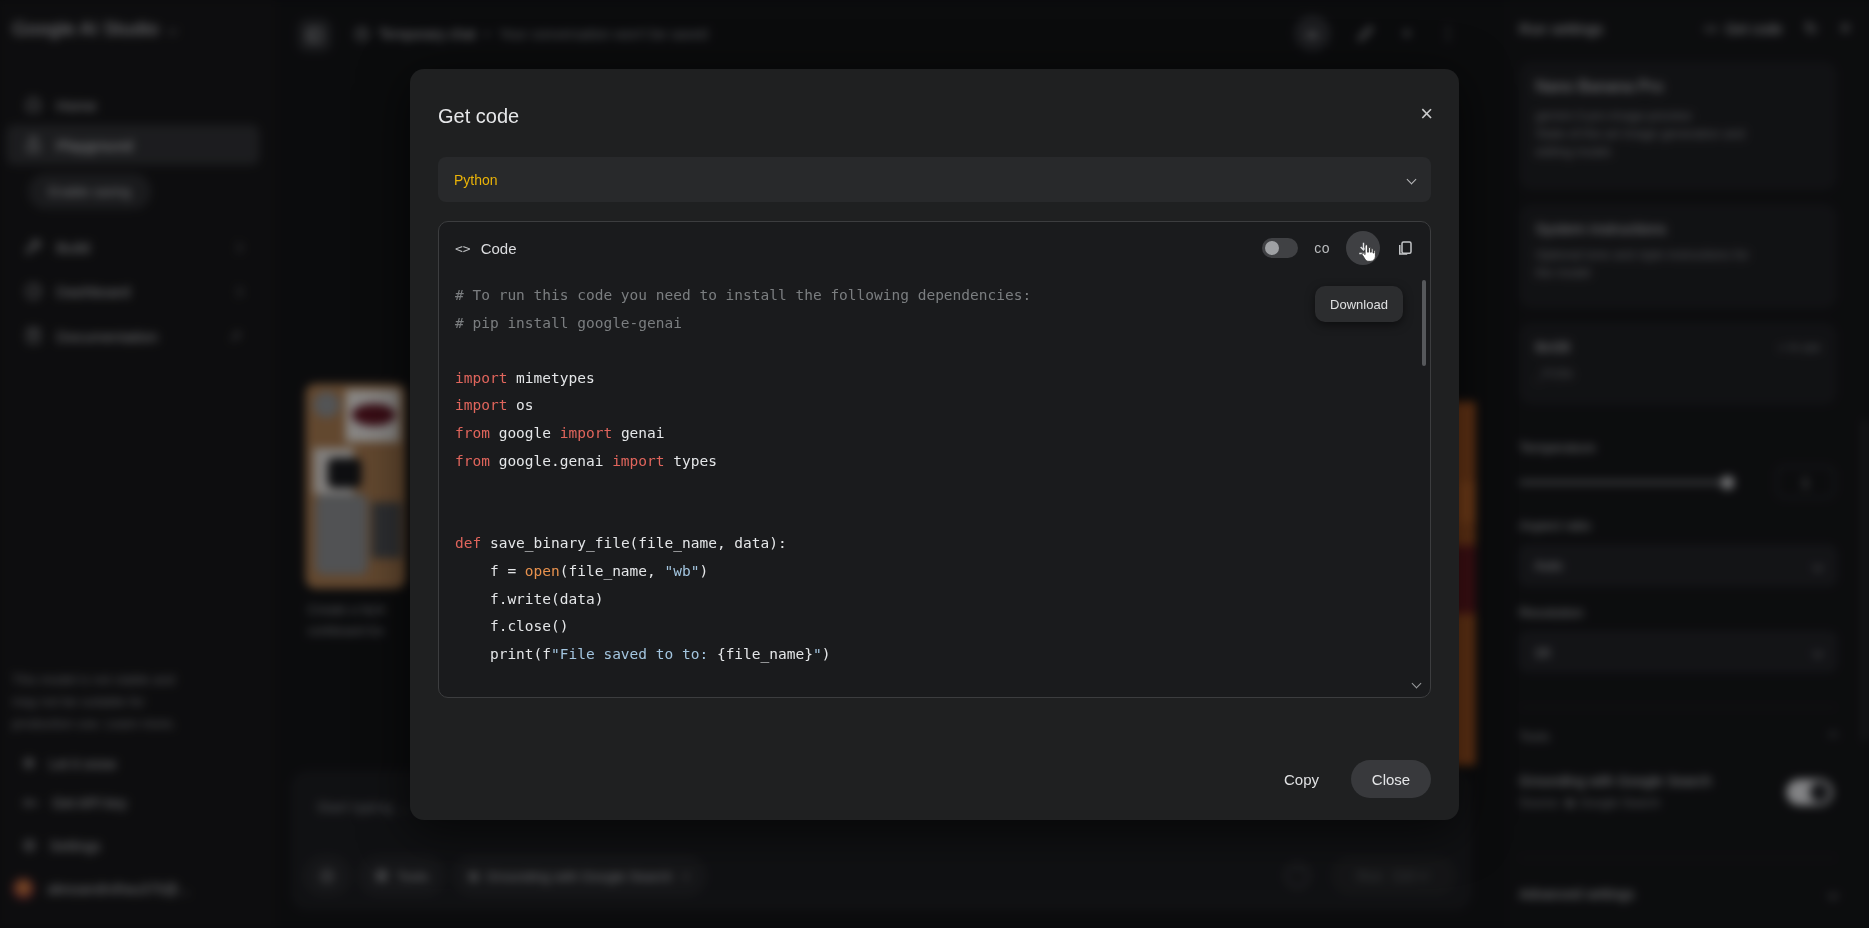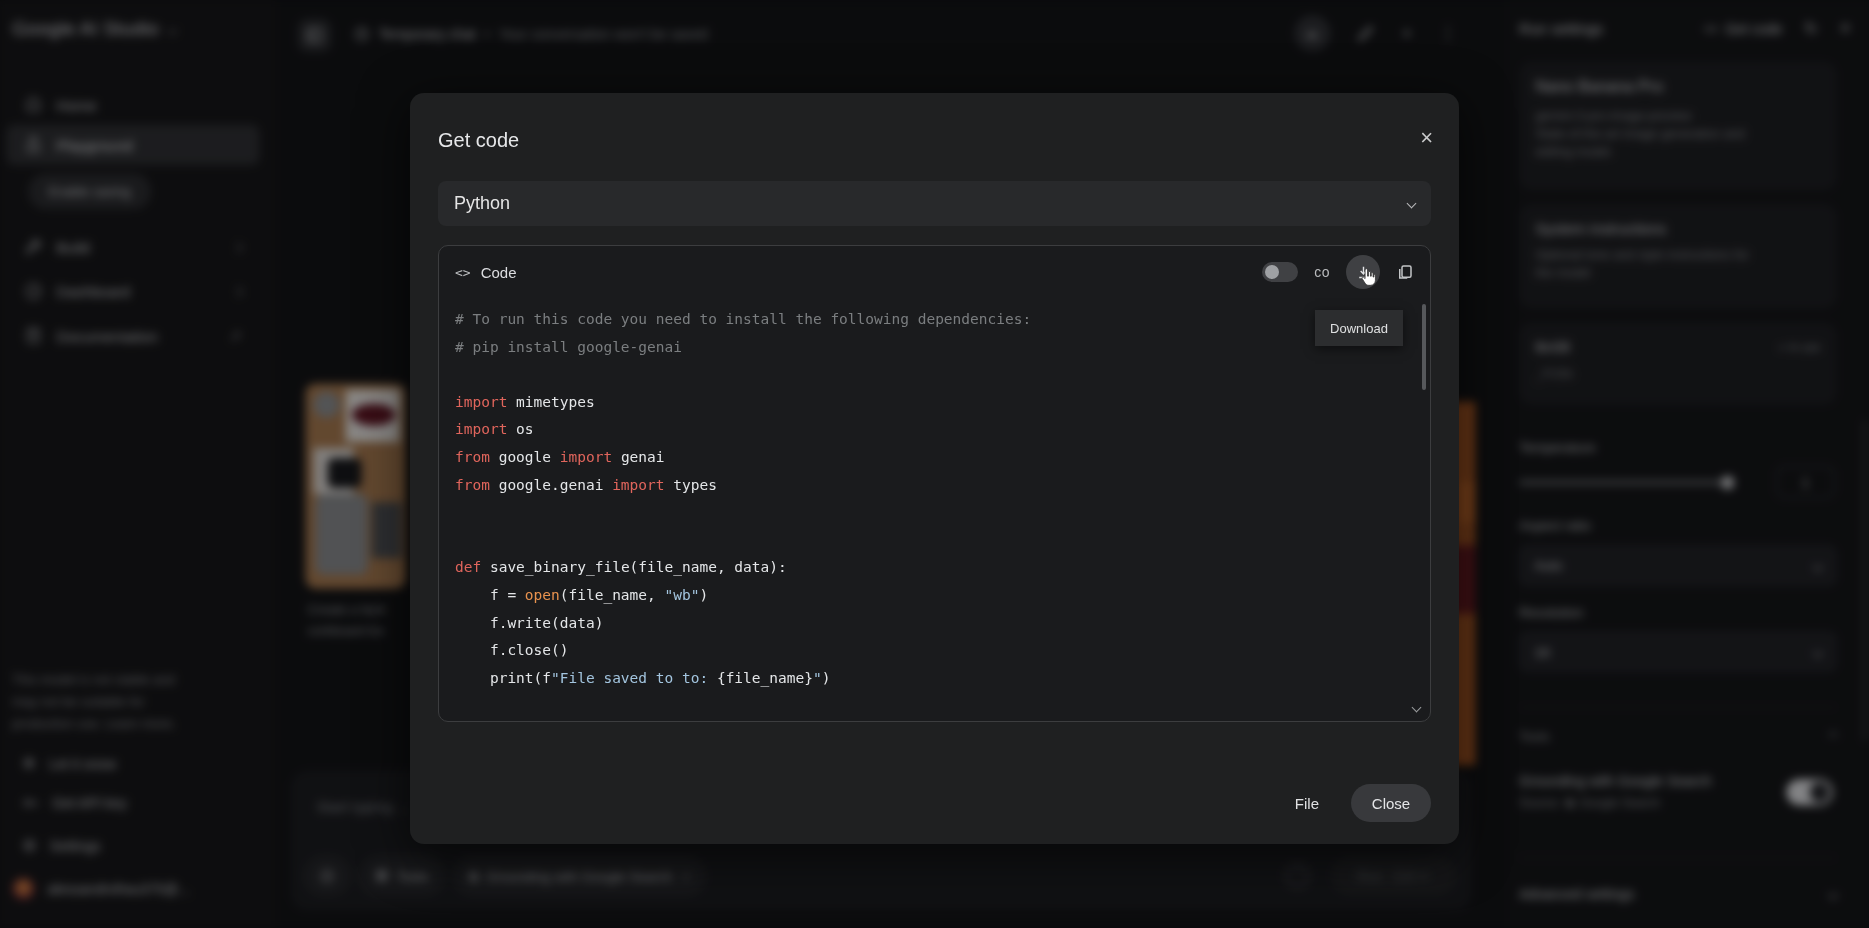--- a/index.html
+++ b/index.html
@@ -89,44 +89,44 @@
   
   .chev-down,.chev-up,.chev-right { display:inline-block; width:7px; height:7px;
     border-right:1.7px solid currentColor; border-bottom:1.7px solid currentColor; }
   .chev-down { transform:rotate(45deg); }
   .chev-up { transform:rotate(225deg); }
   .chev-right { transform:rotate(-45deg); }
 
   svg.ic { display:block; }
 
   
-  #modal { position:absolute; left:410px; top:93px; width:1049px; height:751px; background:#1f2021;
+  #modal { position:absolute; left:410px; top:69px; width:1049px; height:751px; background:#1f2021;
     border-radius:14px; box-shadow:0 10px 50px rgba(0,0,0,.65); }
   .m-title { position:absolute; left:28px; top:36px; font-size:20px; font-weight:500; color:#e6e7e9; }
   .m-close { position:absolute; right:26px; top:32px; font-size:22px; color:#c9cacb; }
   .m-select { position:absolute; left:28px; top:88px; width:993px; height:45px; background:#28292b;
-    border-radius:8px; display:flex; align-items:center; padding:0 16px; font-size:18px; color:#e5e5e5;justify-content:center; }
+    border-radius:8px; display:flex; align-items:center; padding:0 16px; font-size:14px; color:#eab308;justify-content:center; }
   .m-select .chev-down { margin-left:auto; color:#b9babc; }
   .code-panel { position:absolute; left:28px; top:152px; width:993px; height:477px; border:1px solid #3c3d3f;
     border-radius:10px; background:#1a1b1d; }
   .cp-head { position:absolute; left:0; top:0; width:100%; height:52px; display:flex; align-items:center; padding:0 16px; }
   .cp-title { display:flex; align-items:center; gap:10px; font-size:15px; color:#dcdde0; }
   .cp-controls { margin-left:auto; display:flex; align-items:center; gap:16px; }
   .toggle-off { width:36px; height:20px; border-radius:10px; background:#404144; position:relative; }
   .toggle-off .knob { position:absolute; left:3px; top:3px; width:14px; height:14px; border-radius:50%; background:#9fa1a4; }
   .colab { font-size:14px; color:#babcbe; letter-spacing:.5px; }
   .dl-btn { width:34px; height:34px; border-radius:50%; background:#3f4043; display:flex; align-items:center; justify-content:center; position:relative; }
   .hand-cursor { position:absolute; left:12px; top:12px; }
   .code-body { position:absolute; left:0; top:52px; padding:8px 16px; font-family:"DejaVu Sans Mono", monospace;
     font-size:14.5px; line-height:27.6px; white-space:pre; }
   .tok-cm { color:#7b7e80;margin-top:25px; } .tok-kw { color:#e0655c; } .tok-fn { color:#e8924e; }
   .tok-st { color:#a3c5df; } .tok-pl { color:#e4e6e8;margin-top:40px; }
   .cp-scroll { position:absolute; right:4px; top:58px; width:4px; height:86px; background:#56585b; border-radius:2px; }
   .cp-chev { position:absolute; right:10px; bottom:10px; color:#9a9c9e; }
-  .tooltip { position:absolute; left:905px; top:217px; width:88px; height:36px; background:#2c2d2f; border-radius:0;
+  .tooltip { position:absolute; left:905px; top:217px; width:88px; height:36px; background:#2c2d2f; border-radius:10px;
     box-shadow:0 3px 10px rgba(0,0,0,.5); display:flex; align-items:center; justify-content:center; font-size:13px; color:#dfe0e1; }
   .m-footer { position:absolute; right:28px; bottom:22px; display:flex; align-items:center; gap:32px; }
   .close-btn { font-size:15px; color:#dfe0e2; }
   .copy-btn { width:80px; height:38px; border-radius:20px; background:#38393c; color:#e4e5e7;
     display:flex; align-items:center; justify-content:center; font-size:15px; }
 </style>
 </head>
 <body>
 
 <div id="app">
@@ -411,18 +411,18 @@
         </div>
       </div>
       <div class="code-body"><div class="code-line"><span class="tok-cm"># To run this code you need to install the following dependencies:</span></div><div class="code-line"><span class="tok-cm"># pip install google-genai</span></div><div class="code-line">&nbsp;</div><div class="code-line"><span class="tok-kw">import</span><span class="tok-pl"> mimetypes</span></div><div class="code-line"><span class="tok-kw">import</span><span class="tok-pl"> os</span></div><div class="code-line"><span class="tok-kw">from</span><span class="tok-pl"> google </span><span class="tok-kw">import</span><span class="tok-pl"> genai</span></div><div class="code-line"><span class="tok-kw">from</span><span class="tok-pl"> google.genai </span><span class="tok-kw">import</span><span class="tok-pl"> types</span></div><div class="code-line">&nbsp;</div><div class="code-line">&nbsp;</div><div class="code-line"><span class="tok-kw">def</span><span class="tok-pl"> save_binary_file(file_name, data):</span></div><div class="code-line"><span class="tok-pl">    f = </span><span class="tok-fn">open</span><span class="tok-pl">(file_name, </span><span class="tok-st">"wb"</span><span class="tok-pl">)</span></div><div class="code-line"><span class="tok-pl">    f.write(data)</span></div><div class="code-line"><span class="tok-pl">    f.close()</span></div><div class="code-line"><span class="tok-pl">    print(f</span><span class="tok-st">"File saved to to: </span><span class="tok-pl">{file_name}</span><span class="tok-st">"</span><span class="tok-pl">)</span></div></div>
       <div class="cp-scroll"></div>
       <span class="chev-down cp-chev"></span>
     </div>
 
     <div class="tooltip">Download</div>
 
     <div class="m-footer">
-      <span class="close-btn">File</span>
+      <span class="close-btn">Copy</span>
       <div class="copy-btn">Close</div>
     </div>
   </div>
 
 </div>
 
 </body></html>

